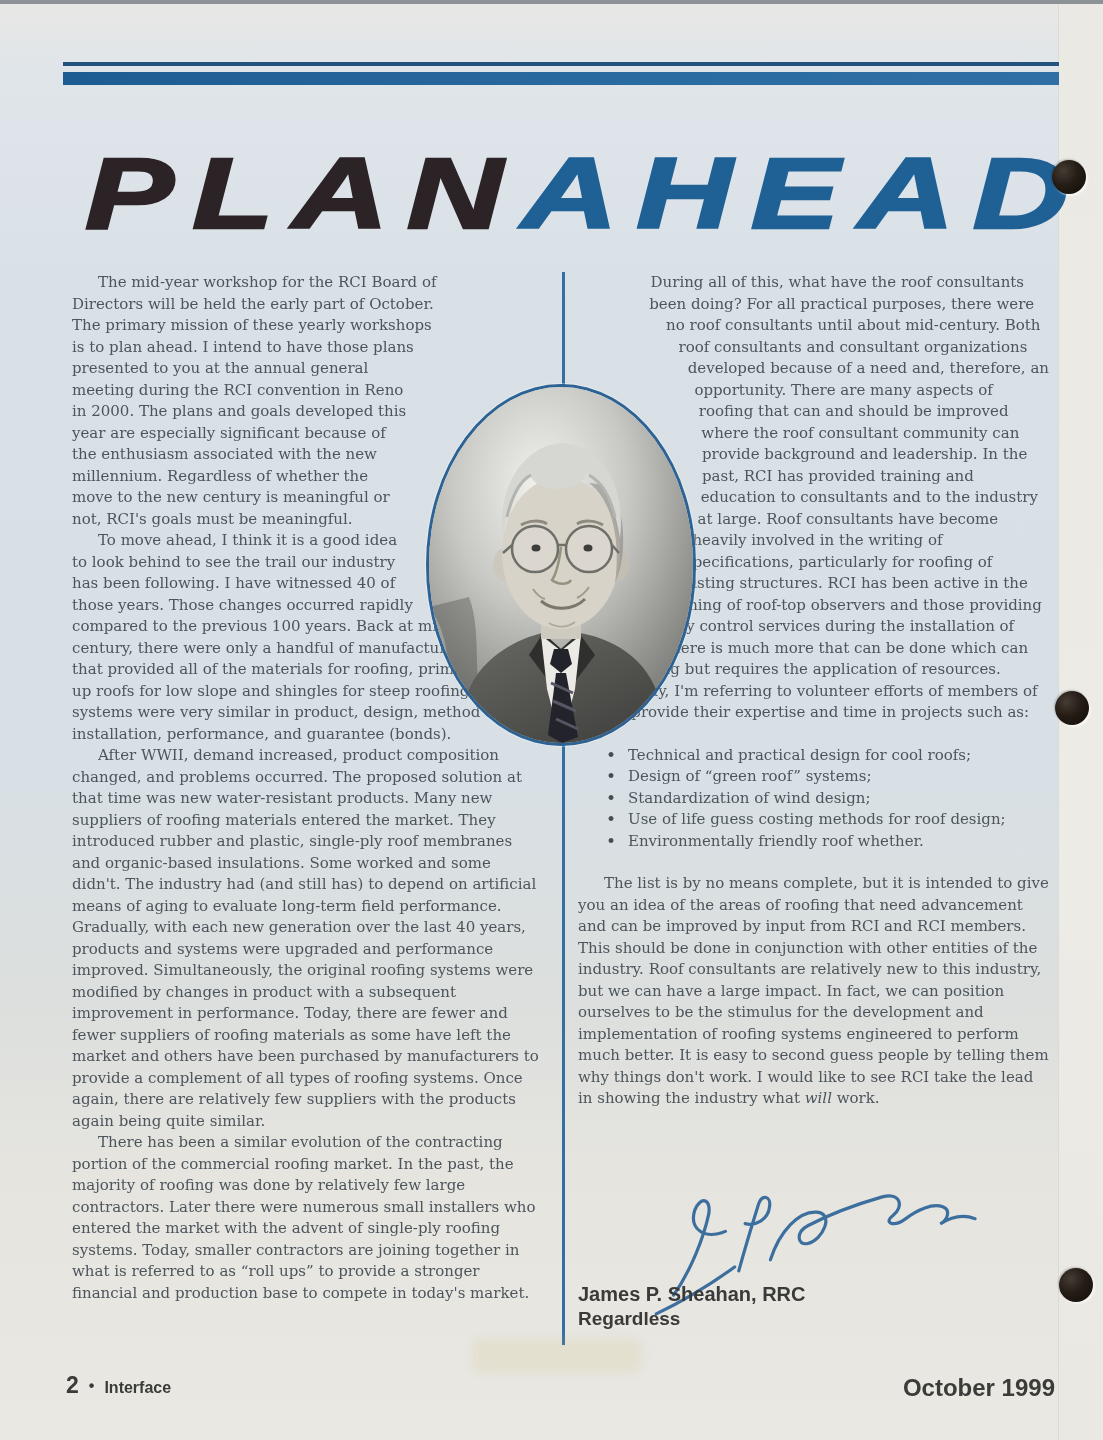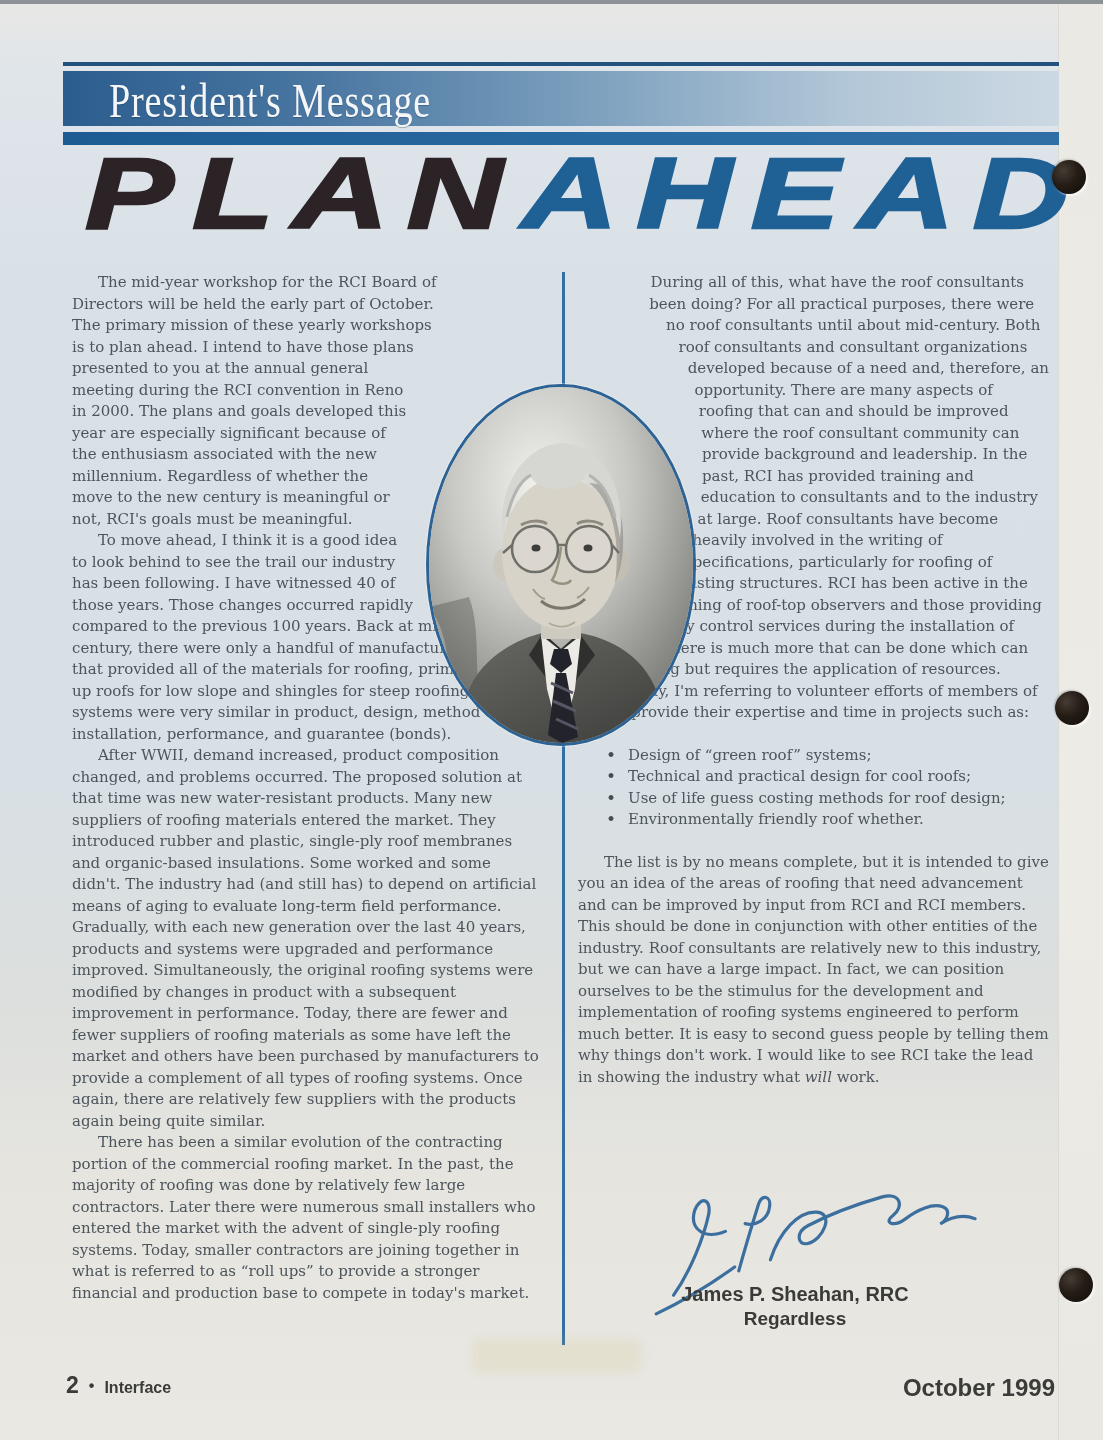--- a/index.html
+++ b/index.html
@@ -41,21 +41,21 @@
   
   .project-list{list-style:none;margin:21px 0 21px 0;padding:0;font-size:15px;}
   .project-list li{position:relative;padding-left:50px;line-height:21.5px;}
   .project-list li::before{content:"•";position:absolute;left:28px;color:#454d53;font-size:17px;}
   
   .portrait{position:absolute;left:426px;top:384px;width:264px;height:356px;border-radius:50%;
     border:3px solid #2d6394;overflow:hidden;z-index:3;box-shadow:0 0 0 1px rgba(255,255,255,.35);}
   .portrait svg{display:block;}
   
   .signature{position:absolute;left:642px;top:1172px;width:360px;height:150px;transform:rotate(-2deg);z-index:2;}
-  .signer{position:absolute;left:578px;top:1282px;width:434px;text-align:center;
+  .signer{position:absolute;left:578px;top:1282px;width:434px;text-align:left;
     font-family:"Liberation Sans",sans-serif;font-weight:bold;color:#3a3a38;z-index:2;}
   .signer-name{font-size:20px;line-height:24px;}
   .signer-title{font-size:19px;line-height:26px;}
   
   .footer-left{position:absolute;left:66px;top:1372px;display:flex;align-items:baseline;gap:10px;
     font-family:"Liberation Sans",sans-serif;font-weight:bold;color:#3b3b39;}
   .footer-left .num{font-size:23px;}
   .footer-left .dot{font-size:16px;position:relative;top:-2px;}
   .footer-left .pub{font-size:16px;}
   .footer-right{position:absolute;right:48px;top:1374px;font-family:"Liberation Sans",sans-serif;
@@ -72,44 +72,42 @@
 </style>
 </head>
 <body>
 
 <div class="page">
   <div class="top-edge"></div>
   <div class="edge-strip"></div>
 
   <div class="banner">
     <div class="banner-rule"></div>
-    <div class="banner-bar">
-      <div class="banner-title">President's Message</div>
-    </div>
     <div class="banner-stripe"></div>
   </div>
 
   <div class="headline"><span class="h1">PLAN</span><span class="h2">AHEAD</span></div>
 
   <div class="divider"></div>
 
   <div class="col col-left">
     <div class="spacer-left"></div>
     <p>The mid-year workshop for the RCI Board of Directors will be held the early part of October. The primary mission of these yearly workshops is to plan ahead. I intend to have those plans presented to you at the annual general meeting during the RCI convention in Reno in 2000. The plans and goals developed this year are especially significant because of the enthusiasm associated with the new millennium. Regardless of whether the move to the new century is meaningful or not, RCI's goals must be meaningful.</p>
     <p>To move ahead, I think it is a good idea to look behind to see the trail our industry has been following. I have witnessed 40 of those years. Those changes occurred rapidly compared to the previous 100 years. Back at mid-century, there were only a handful of manufacturers that provided all of the materials for roofing, primarily built-up roofs for low slope and shingles for steep roofing. The systems were very similar in product, design, method of installation, performance, and guarantee (bonds).</p>
     <p>After WWII, demand increased, product composition changed, and problems occurred. The proposed solution at that time was new water-resistant products. Many new suppliers of roofing materials entered the market. They introduced rubber and plastic, single-ply roof membranes and organic-based insulations. Some worked and some didn't. The industry had (and still has) to depend on artificial means of aging to evaluate long-term field performance. Gradually, with each new generation over the last 40 years, products and systems were upgraded and performance improved. Simultaneously, the original roofing systems were modified by changes in product with a subsequent improvement in performance. Today, there are fewer and fewer suppliers of roofing materials as some have left the market and others have been purchased by manufacturers to provide a complement of all types of roofing systems. Once again, there are relatively few suppliers with the products again being quite similar.</p>
     <p>There has been a similar evolution of the contracting portion of the commercial roofing market. In the past, the majority of roofing was done by relatively few large contractors. Later there were numerous small installers who entered the market with the advent of single-ply roofing systems. Today, smaller contractors are joining together in what is referred to as “roll ups” to provide a stronger financial and production base to compete in today's market.</p>
   </div>
 
   <div class="col col-right">
     <div class="spacer-right"></div>
     <p>During all of this, what have the roof consultants been doing? For all practical purposes, there were no roof consultants until about mid-century. Both roof consultants and consultant organizations developed because of a need and, therefore, an opportunity. There are many aspects of roofing that can and should be improved where the roof consultant community can provide background and leadership. In the past, RCI has provided training and education to consultants and to the industry at large. Roof consultants have become heavily involved in the writing of specifications, particularly for roofing of existing structures. RCI has been active in the training of roof-top observers and those providing quality control services during the installation of roofs. There is much more that can be done which can be rewarding but requires the application of resources. Particularly, I'm referring to volunteer efforts of members of RCI to provide their expertise and time in projects such as:</p>
     <ul class="project-list">
+      <li>Technical and practical design for cool roofs;</li>
       <li>Design of “green roof” systems;</li>
-      <li>Technical and practical design for cool roofs;</li>
+      <li>Standardization of wind design;</li>
       <li>Use of life guess costing methods for roof design;</li>
       <li>Environmentally friendly roof whether.</li>
     </ul>
     <p><span>The list is by no means complete, but it is intended to give you an idea of the areas of roofing that need advancement and can be improved by input from RCI and RCI members. This should be done in conjunction with other entities of the industry. Roof consultants are relatively new to this industry, but we can have a large impact. In fact, we can position ourselves to be the stimulus for the development and implementation of roofing systems engineered to perform much better. It is easy to second guess people by telling them why things don't work. I would like to see RCI take the lead in showing the industry what</span><i> will</i><span> work.</span></p>
   </div>
 
   <div class="portrait">
     <svg width="264" height="356" viewBox="0 0 264 356">
       <defs>
         <radialGradient id="pbg" cx="42%" cy="28%" r="85%">

